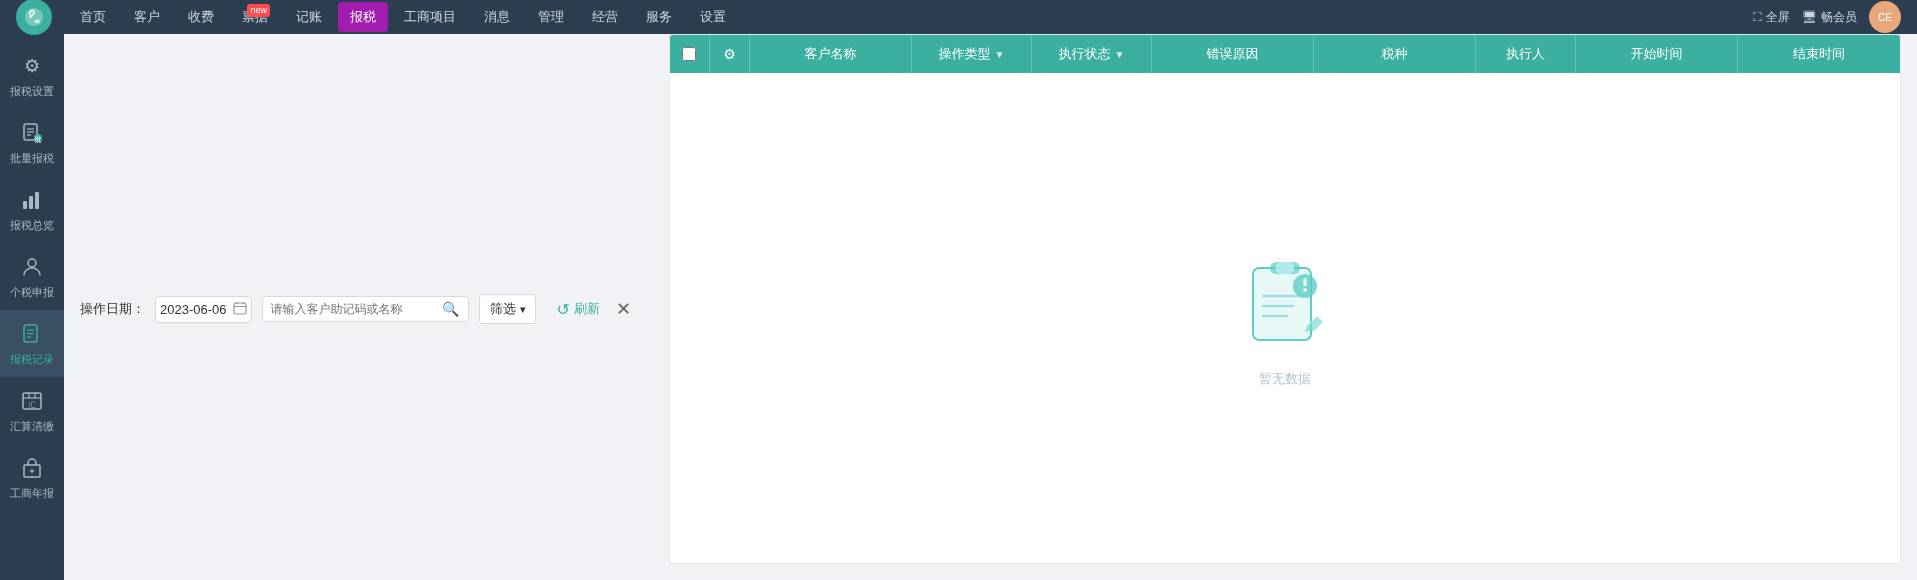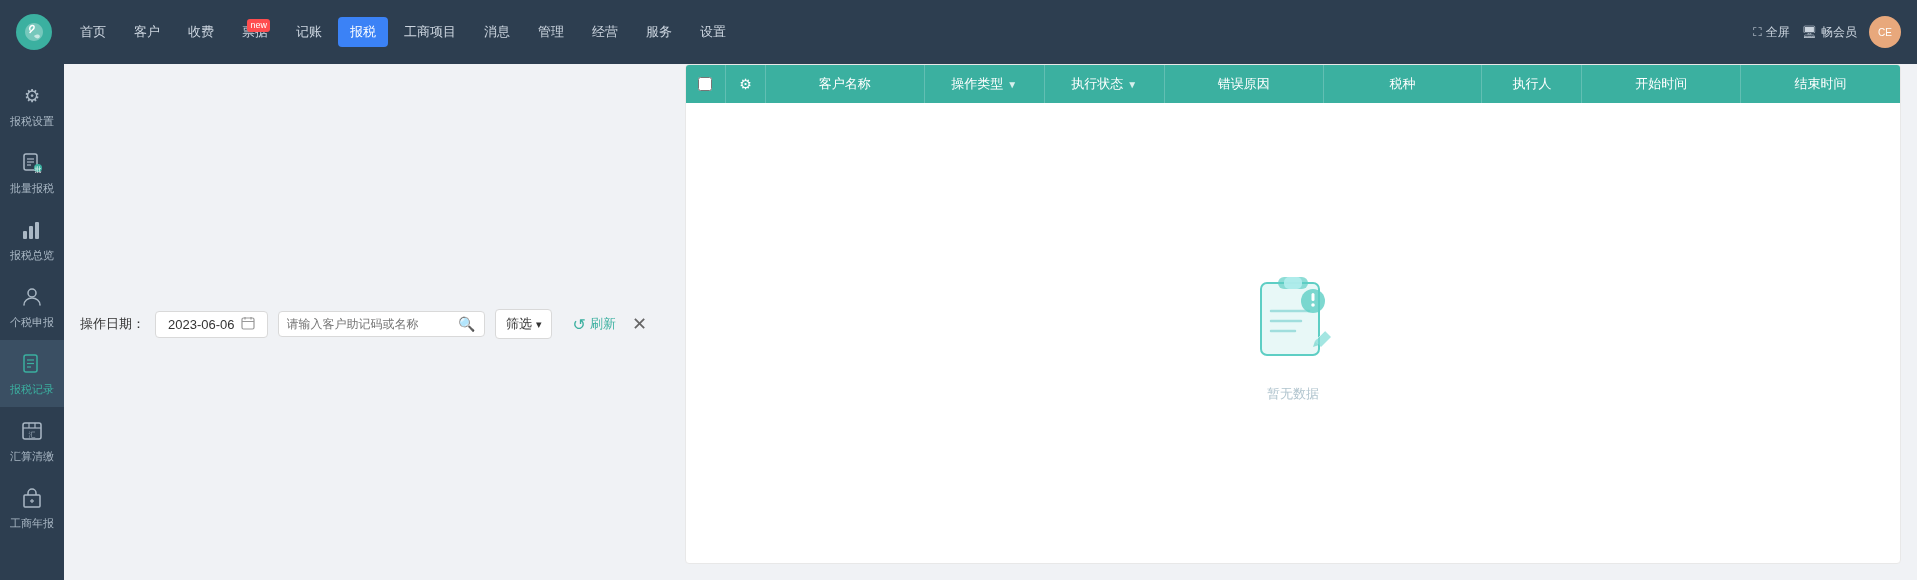--- a/index.html
+++ b/index.html
@@ -1,20 +1,20 @@
 <!DOCTYPE html>
 <html><head>
   <meta charset="utf-8">
   <style>
     * { margin: 0; padding: 0; box-sizing: border-box; }
     body { font-family: 'Microsoft YaHei', Arial, sans-serif; font-size: 13px; background: #f0f2f5; display: flex; flex-direction: column; height: 580px; overflow: hidden; }
 
     
     .top-nav {
-      height: 64px;
+      height: 34px;
       background: #2d3e50;
       display: flex;
       align-items: center;
       padding: 0 16px;
       flex-shrink: 0;
       position: relative;
     }
     .top-nav .logo {
       width: 36px;
       height: 36px;
@@ -34,21 +34,21 @@
     .nav-item {
       color: #cdd6e0;
       padding: 6px 12px;
       cursor: pointer;
       border-radius: 4px;
       font-size: 13px;
       position: relative;
       white-space: nowrap;
     }
     .nav-item.active {
-      background: #3b82f6;
+      background: #a21caf;
       color: #fff;
       border-radius: 4px;
     }
     .nav-badge {
       position: absolute;
       top: 2px;
       right: 10px;
       background: #ff4d4f;
       color: #fff;
       font-size: 9px;
@@ -138,21 +138,21 @@
       color: #333;
       font-size: 13px;
       white-space: nowrap;
     }
     .date-input {
       display: flex;
       align-items: center;
       background: #fff;
       border: 1px solid #d9d9d9;
       border-radius: 4px;
-      padding: 4px 12px;
+      padding: 4px 4px;
       gap: 6px;
       cursor: pointer;
       font-size: 13px;
       color: #333;
     }
     .search-box {
       display: flex;
       align-items: center;
       background: #fff;
       border: 1px solid #d9d9d9;

